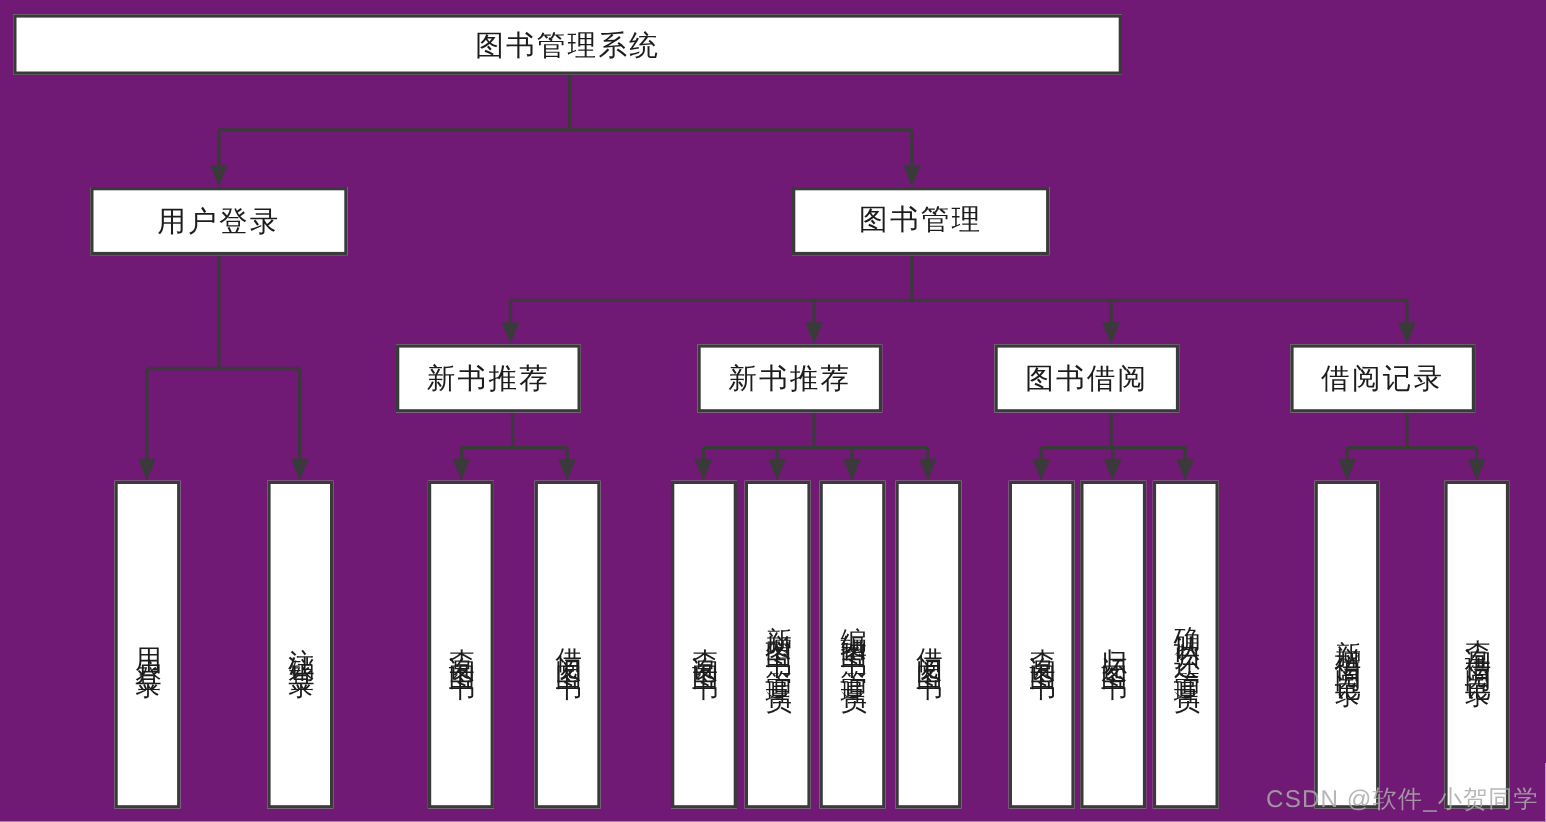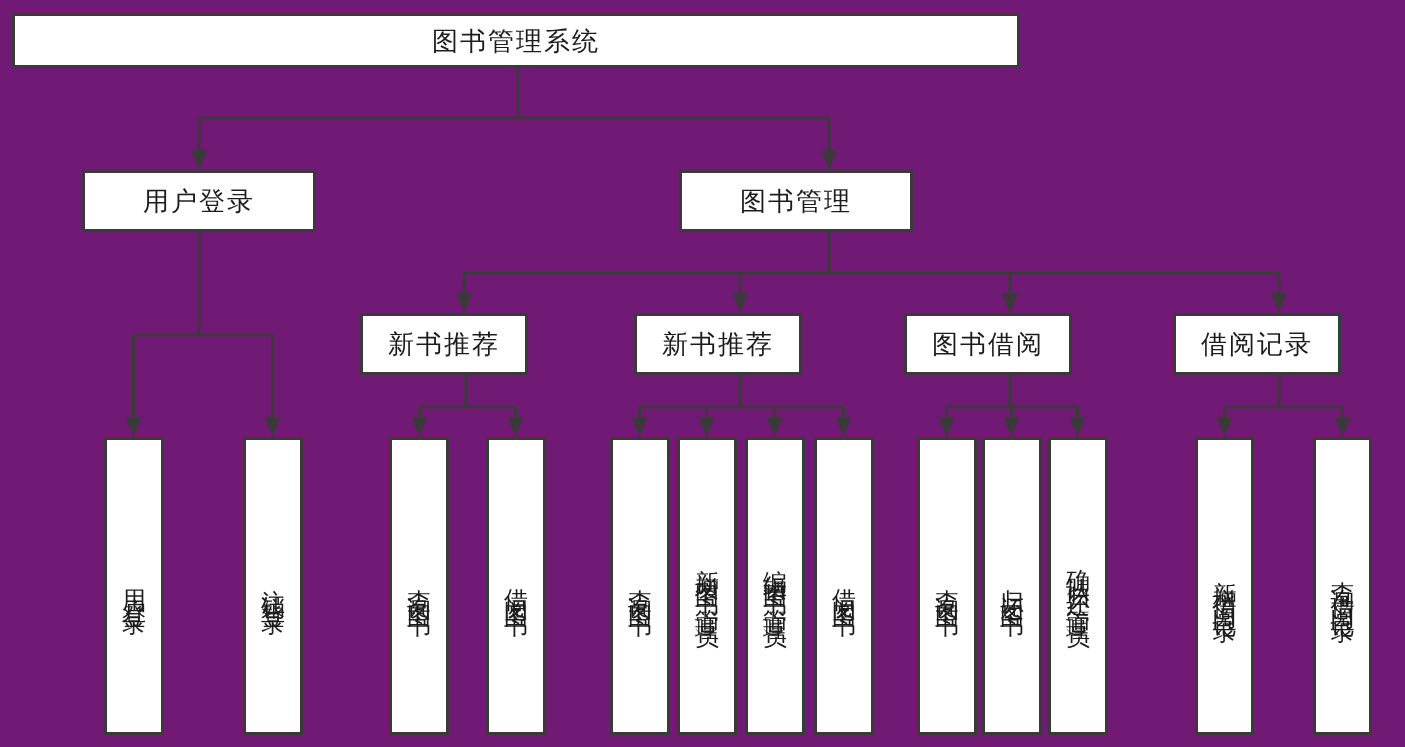--- a/index.html
+++ b/index.html
@@ -110,21 +110,21 @@
       <polygon points="1003.5,417 1019.5,417 1011.5,437"></polygon>
       <polygon points="1069.5,417 1085.5,417 1077.5,437"></polygon>
       <polygon points="1216.5,417 1232.5,417 1224.5,437"></polygon>
       <polygon points="1334.5,417 1350.5,417 1342.5,437"></polygon>
     </g>
   </svg>
 
   <div class="node h-node root-node">图书管理系统</div>
 
   <div class="node h-node l2-node" style="left:82px;">用户登录</div>
-  <div class="node h-node l2-node" style="left:679px;">图书管理</div>
+  <div class="node h-node l2-node" style="left:720px;font-family:Liberation Mono, monospace;">图书管理</div>
 
   <div class="node h-node l3-node" style="left:360px;">新书推荐</div>
   <div class="node h-node l3-node" style="left:634px;">新书推荐</div>
   <div class="node h-node l3-node" style="left:904px;">图书借阅</div>
   <div class="node h-node l3-node" style="left:1173px;">借阅记录</div>
 
   <div class="node v-node" style="left:104px;">用户登录</div>
   <div class="node v-node" style="left:243px;">注销登录</div>
 
   <div class="node v-node" style="left:389px;">查询图书</div>
@@ -135,13 +135,14 @@
   <div class="node v-node" style="left:745px;">编辑图书（管理员）</div>
   <div class="node v-node" style="left:814px;">借阅图书</div>
 
   <div class="node v-node" style="left:917px;">查询图书</div>
   <div class="node v-node" style="left:982px;">归还图书</div>
   <div class="node v-node" style="left:1048px;">确认归还（管理员）</div>
 
   <div class="node v-node" style="left:1195px; width:59px;">新增借阅记录</div>
   <div class="node v-node" style="left:1313px; width:59px;">查询借阅记录</div>
 
+  <div id="watermark">CSDN @软件_小贺同学</div>
 </div>
 
 </body></html>

